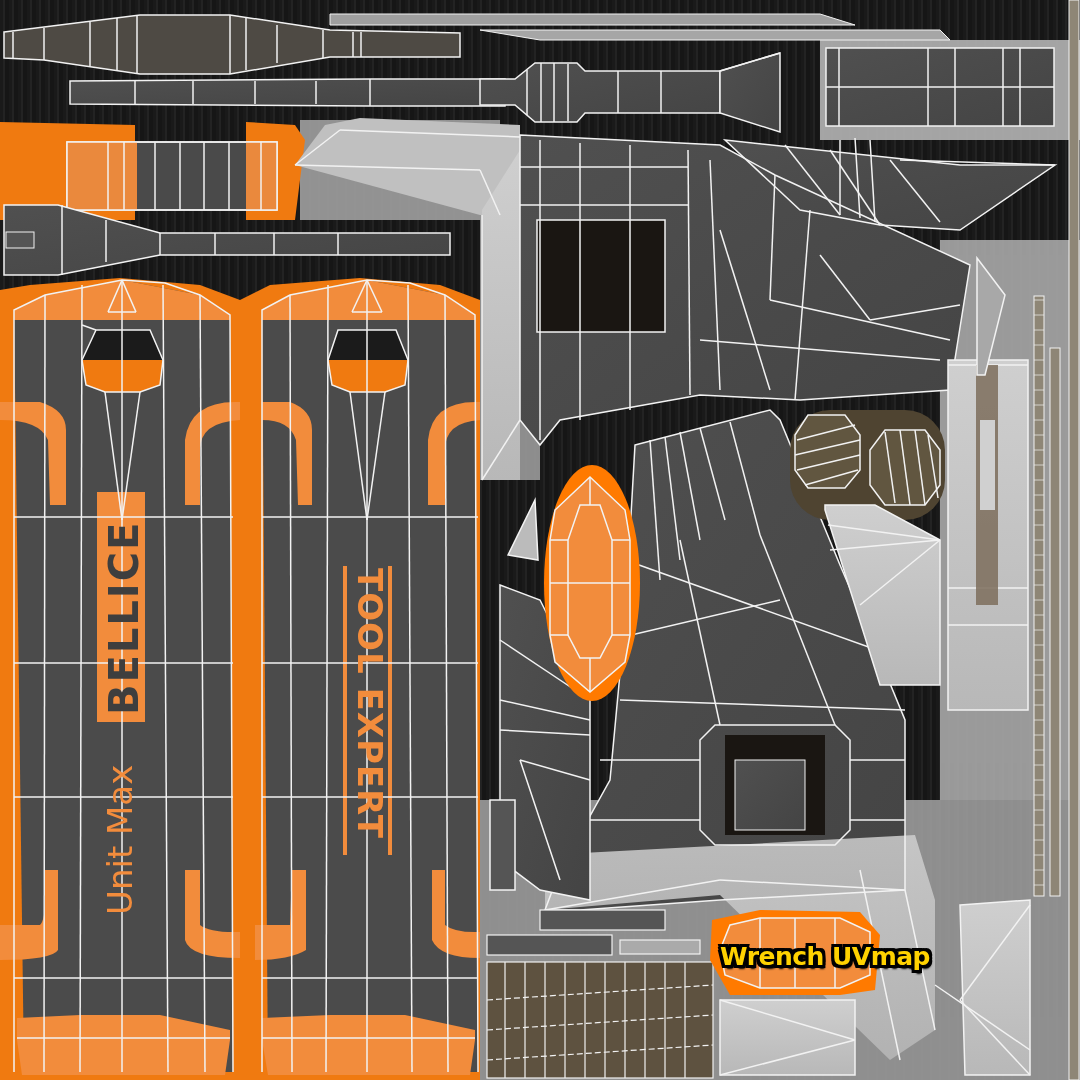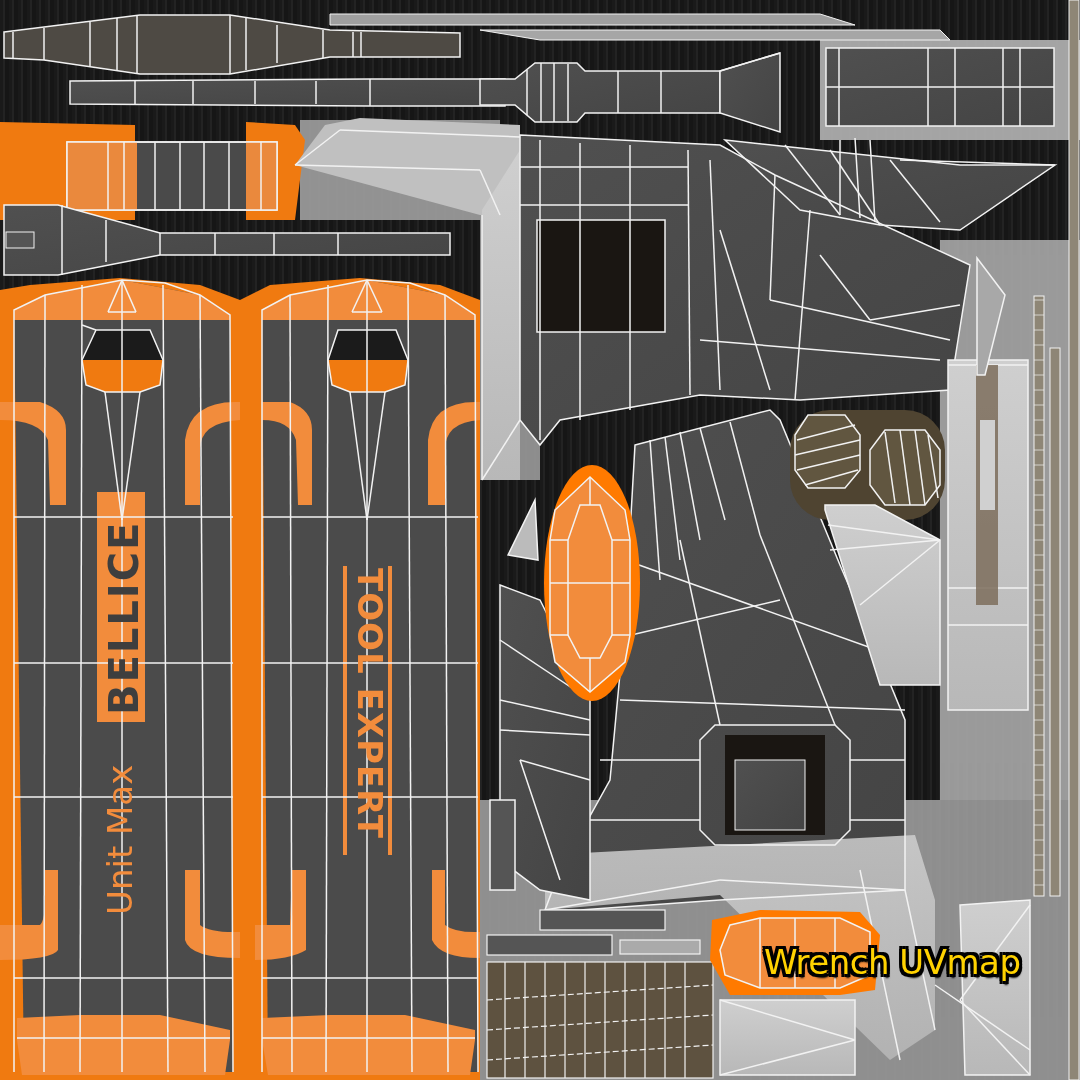--- a/index.html
+++ b/index.html
@@ -1,21 +1,21 @@
 <!DOCTYPE html>
 <html><head>
 <meta charset="utf-8">
 <style>
   html, body { margin:0; padding:0; background:#141414; }
   #canvas { position:relative; width:1080px; height:1080px; overflow:hidden;
     background: repeating-linear-gradient(90deg, #1a1a1a 0 3px, #232323 3px 5px, #161616 5px 9px); }
   svg { position:absolute; left:0; top:0; }
   .title-label {
-    position:absolute; left:764px; top:942px;
-    font-family:"DejaVu Sans", sans-serif; font-weight:normal; font-size:34px;
+    position:absolute; left:720px; top:942px;
+    font-family:"DejaVu Sans", sans-serif; font-weight:bold; font-size:25px;
     letter-spacing:-0.5px; color:#FFD200;
     text-shadow: -3px -3px 0 #000, 3px -3px 0 #000, -3px 3px 0 #000, 3px 3px 0 #000,
                  0 3px 0 #000, 0 -3px 0 #000, 3px 0 0 #000, -3px 0 0 #000, 2px 4px 2px #000;
     white-space:nowrap;
   }
   .logo-text {
     position:absolute; font-family:"DejaVu Sans", sans-serif; font-weight:bold;
     transform-origin: left top; white-space:nowrap;
   }
 </style>

